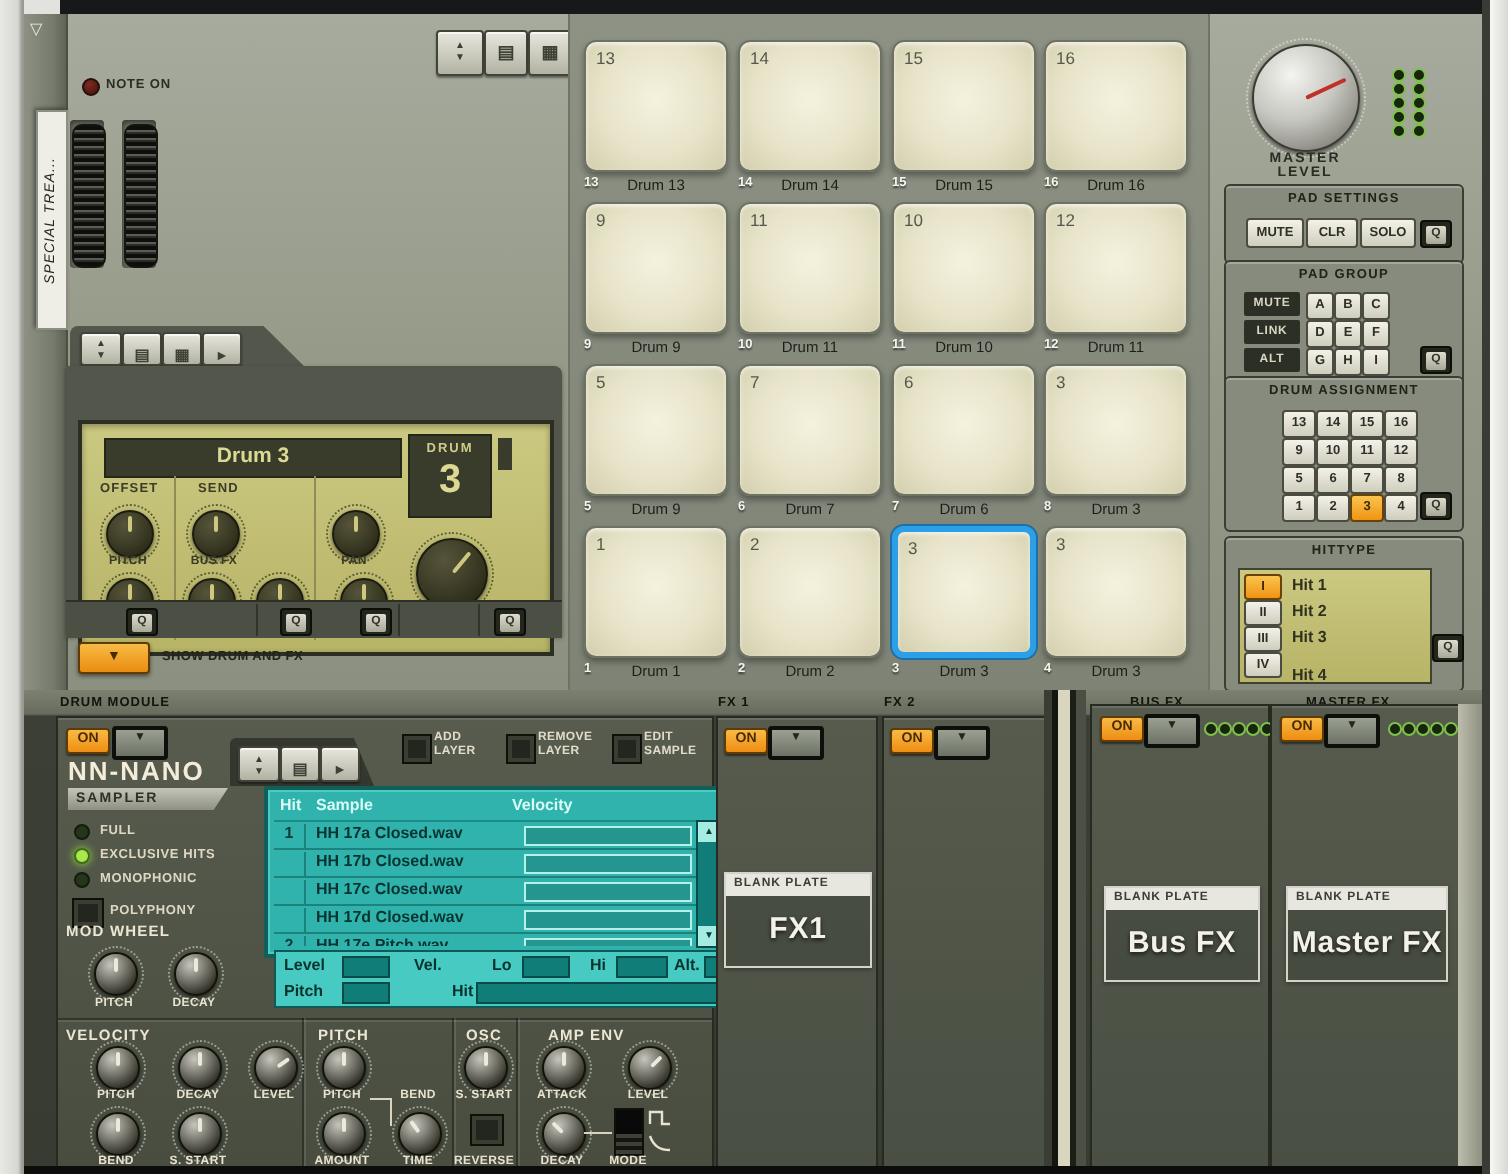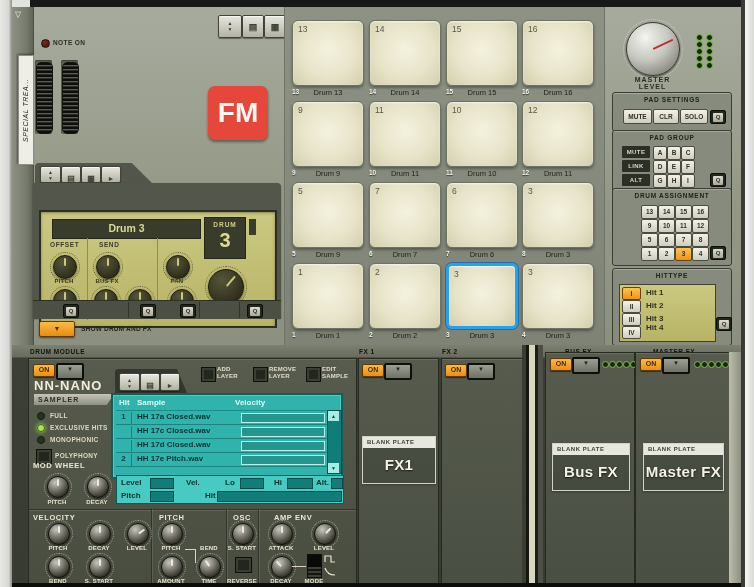--- a/index.html
+++ b/index.html
@@ -119,21 +119,21 @@
   .two-line{position:absolute;font-size:6px;font-weight:bold;color:#e2dcca;line-height:1.15;letter-spacing:.2px;}
   .sect-title{position:absolute;font-size:7.5px;font-weight:bold;color:#ece6d2;letter-spacing:.6px;}
   .vline{position:absolute;width:1px;background:rgba(0,0,0,.35);box-shadow:1px 0 0 rgba(255,255,255,.1);}
   .hline{position:absolute;height:1px;background:rgba(0,0,0,.35);box-shadow:0 1px 0 rgba(255,255,255,.1);}
   .conn{position:absolute;background:#d9d3c0;}
   .browser-tab{position:absolute;left:86px;top:10px;width:72px;height:24px;background:#34372d;clip-path:polygon(0 0,86% 0,100% 100%,0 100%);border-radius:3px 0 0 0;}
   .mode-switch{position:absolute;width:13px;height:22px;border:1px solid #0e100a;background:linear-gradient(#090909 0 55%,transparent 55%),repeating-linear-gradient(#3e4038 0 2px,#15160f 2px 4px);}
   .wave-icon{position:absolute;}
 
   
-  .tealLCD{position:absolute;left:82px;top:34px;width:232px;height:86px;box-sizing:border-box;background:#2fb3ac;border:2px solid #0f5f5b;box-shadow:inset 0 0 0 1px rgba(120,230,220,.45);}
+  .tealLCD{position:absolute;left:103px;top:34px;width:232px;height:86px;box-sizing:border-box;background:#2fb3ac;border:2px solid #0f5f5b;box-shadow:inset 0 0 0 1px rgba(120,230,220,.45);}
   .tl-head{position:absolute;font-size:8px;font-weight:bold;color:#d9fcf7;}
   .tl-list{position:absolute;left:3px;top:15px;width:211px;height:62px;overflow:hidden;border-top:1px solid #1b8d87;}
   .srow{position:relative;height:13px;border-bottom:1px solid rgba(13,90,86,.55);}
   .shit{position:absolute;left:0;top:1px;width:15px;text-align:center;font-size:8px;font-weight:bold;color:#0b3c39;border-right:1px solid rgba(13,90,86,.55);height:12px;}
   .sname{position:absolute;left:21px;top:1px;font-size:8px;font-weight:bold;color:#083330;white-space:nowrap;}
   .sbar{position:absolute;left:125px;top:2px;width:82px;height:8px;border:1px solid #b7f0e8;background:rgba(8,60,56,.25);}
   .tl-scroll{position:absolute;left:214px;top:15px;width:13px;height:62px;background:#117d78;border:1px solid #0a4b47;}
   .tl-sbtn{position:absolute;left:0;width:11px;height:10px;background:#a5ece2;color:#0b3c39;font-size:5px;text-align:center;line-height:10px;}
   .tl-fields{position:absolute;left:3px;top:80px;width:226px;height:27px;background:#47cac1;border:1px solid #0d5a56;}
   .tl-lab{position:absolute;font-size:8px;font-weight:bold;color:#09312e;}
@@ -179,21 +179,20 @@
     <div class="note-led"></div>
     <div class="note-label">NOTE ON</div>
 
     <div class="wheel-slot" style="left:23px;top:53px;">
         <div class="wheel"></div>
       </div>
     <div class="wheel-slot" style="left:49px;top:53px;">
         <div class="wheel"></div>
       </div>
 
-    <div class="fm-badge">FM</div>
 
     <div class="drum-edit">
       <div class="de-tab">
         <div class="rbtn" style="left:5px;top:3px;width:19px;height:15px;">
           <span class="spin" style="padding-top:2px;">
               <i>▲</i>
               <i>▼</i>
             </span>
         </div>
         <div class="rbtn" style="left:26px;top:3px;width:18px;height:15px;"><span class="icon-g" style="font-size:8px;line-height:14px;">▤</span></div>
@@ -500,21 +499,21 @@
           <span>Q</span>
         </div>
     </div>
 
     <div class="rbox" style="top:261px;height:76px;">
       <span class="rbox-h">HITTYPE</span>
       <div class="hittype-lcd">
         <span class="ht-label" style="top:3px;">Hit 1</span>
         <span class="ht-label" style="top:16px;">Hit 2</span>
         <span class="ht-label" style="top:29px;">Hit 3</span>
-        <span class="ht-label" style="top:38px;">Hit 4</span>
+        <span class="ht-label" style="top:48px;">Hit 4</span>
         <div class="lightbtn active" style="left:2px;top:2px;width:17px;height:11px;line-height:11px;">I</div>
         <div class="lightbtn" style="left:2px;top:15px;width:17px;height:11px;line-height:11px;">II</div>
         <div class="lightbtn" style="left:2px;top:28px;width:17px;height:11px;line-height:11px;">III</div>
         <div class="lightbtn" style="left:2px;top:41px;width:17px;height:11px;line-height:11px;">IV</div>
       </div>
       <div class="qbtn" style="left:103px;top:48px;">
           <span>Q</span>
         </div>
     </div>
   </div>
@@ -560,20 +559,25 @@
       <span class="two-line" style="left:293px;top:7px;width:36px;">EDIT SAMPLE</span>
 
       <div class="tealLCD">
         <span class="tl-head" style="left:6px;top:3px;">Hit</span>
         <span class="tl-head" style="left:24px;top:3px;">Sample</span>
         <span class="tl-head" style="left:122px;top:3px;">Velocity</span>
         <div class="tl-list">
           <div class="srow">
             <span class="shit">1</span>
             <span class="sname">HH 17a Closed.wav</span>
+            <span class="sbar"></span>
+          </div>
+          <div class="srow">
+            <span class="shit"></span>
+            <span class="sname">HH 17b Closed.wav</span>
             <span class="sbar"></span>
           </div>
           <div class="srow">
             <span class="shit"></span>
             <span class="sname">HH 17c Closed.wav</span>
             <span class="sbar"></span>
           </div>
           <div class="srow">
             <span class="shit"></span>
             <span class="sname">HH 17d Closed.wav</span>

